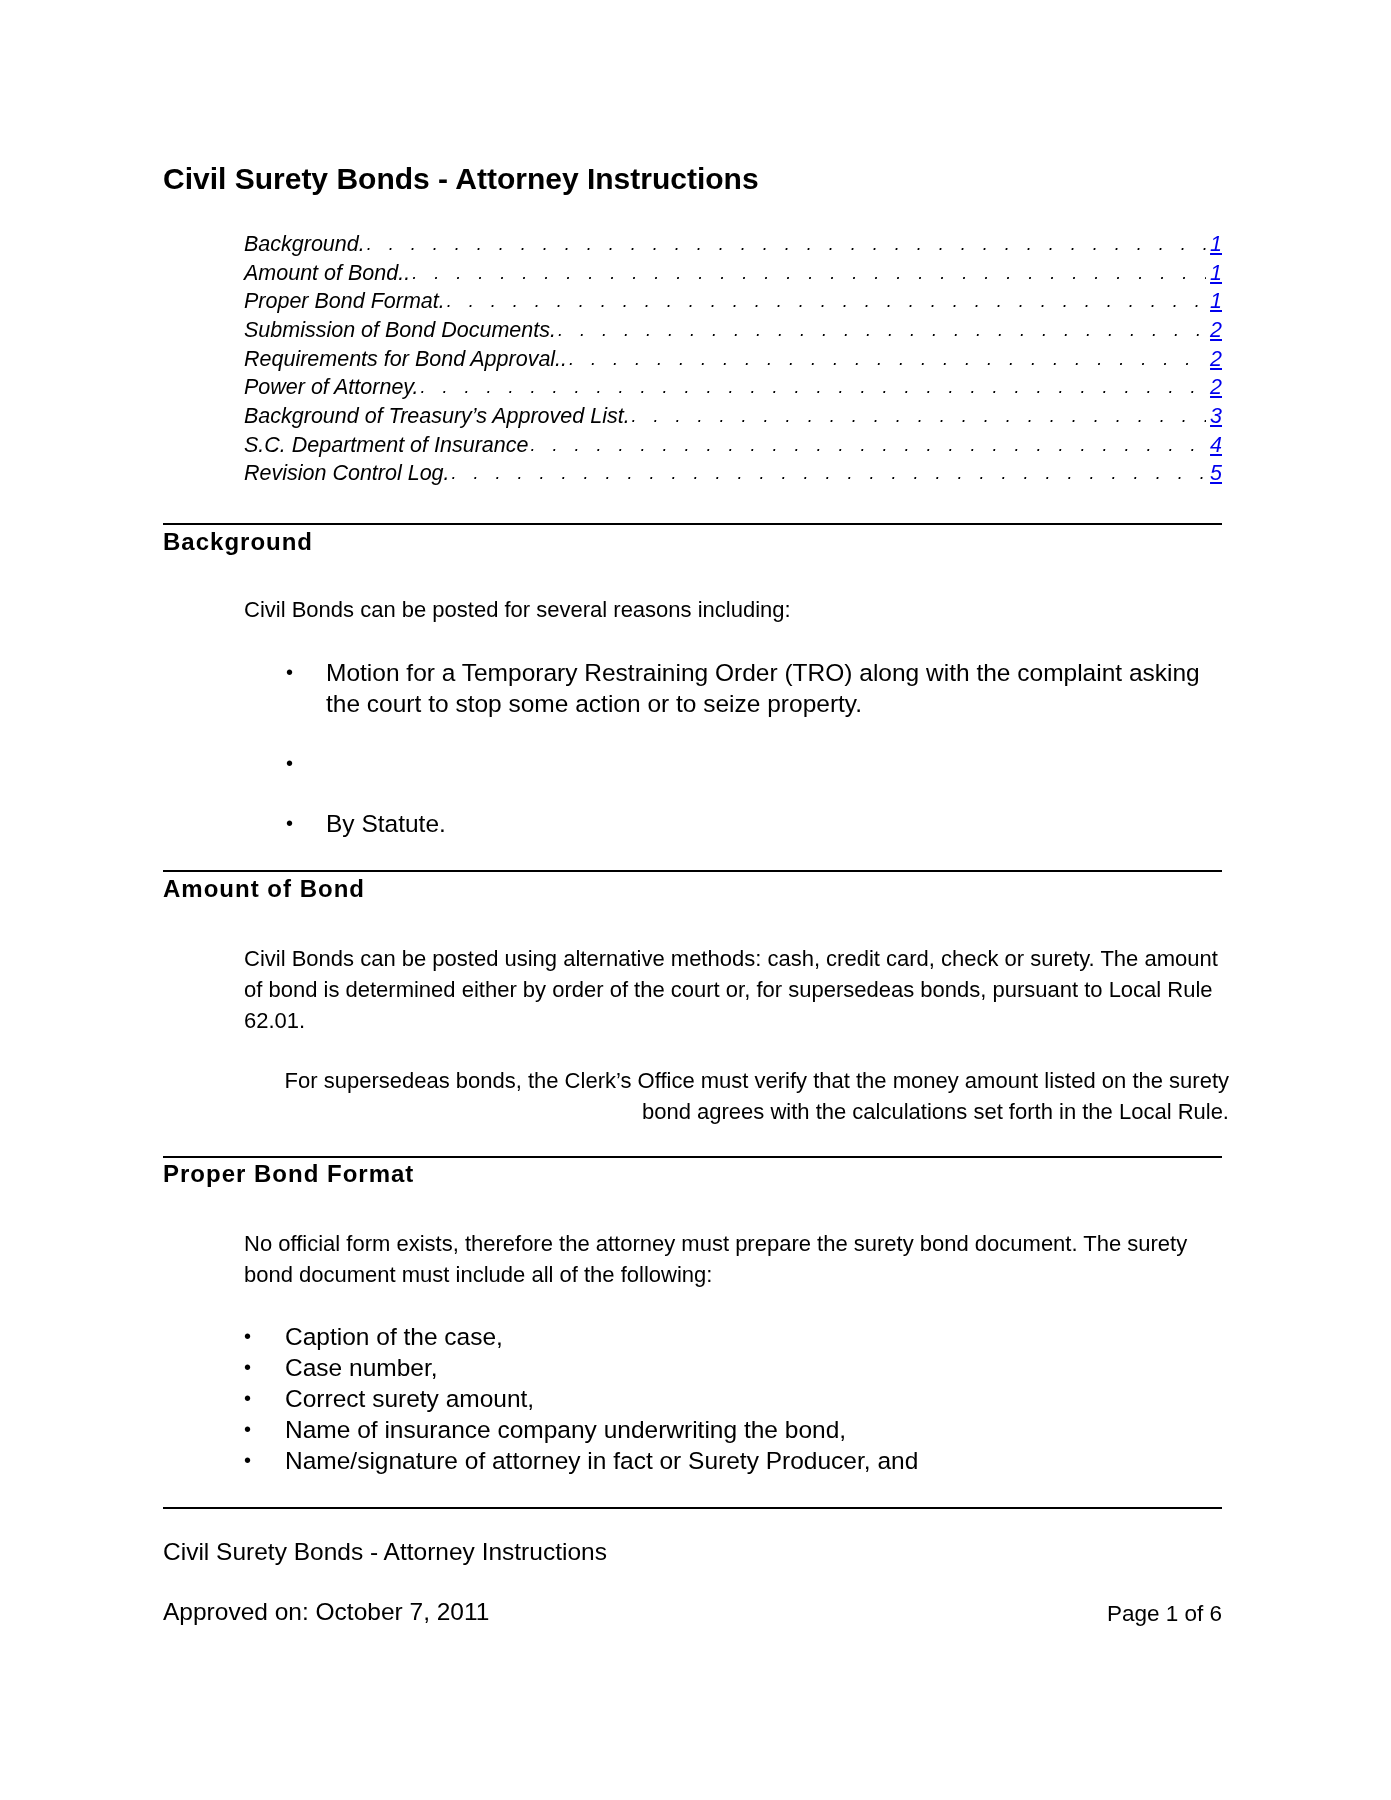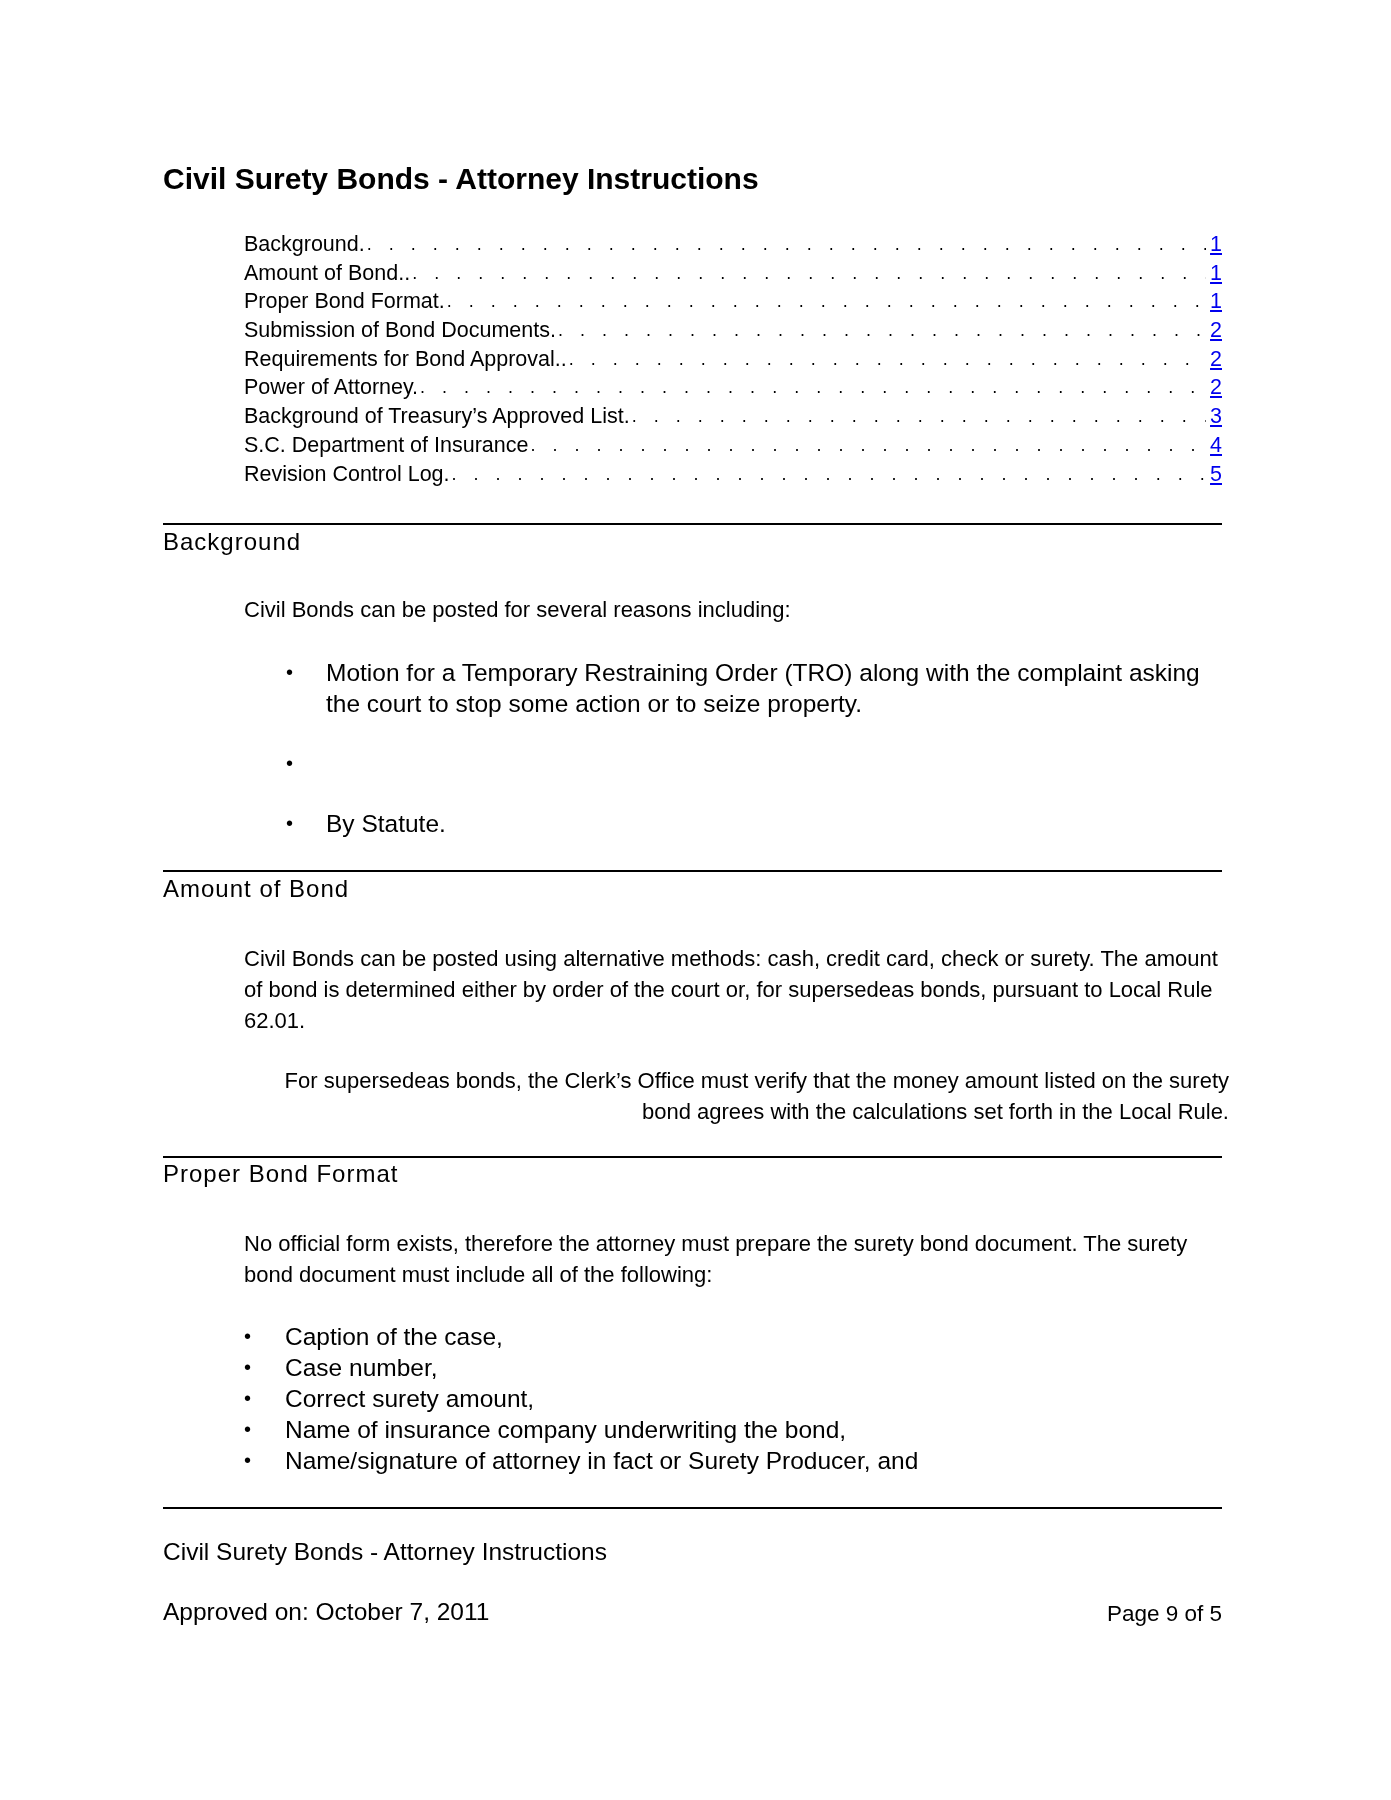--- a/index.html
+++ b/index.html
@@ -1,26 +1,26 @@
 <!DOCTYPE html>
 <html><head>
 <meta charset="utf-8">
 <style>
   html, body { margin: 0; padding: 0; background: #ffffff; }
   body { width: 1391px; height: 1800px; position: relative; overflow: hidden;
          font-family: "Liberation Sans", sans-serif; color: #000; }
   .abs { position: absolute; }
   .title { left: 163px; top: 162px; font-size: 30px; font-weight: bold; white-space: nowrap; }
   .toc { left: 244px; top: 230px; width: 978px; }
-  .toc-row { display: flex; align-items: center; height: 28.7px; font-size: 21.5px; line-height: 28.7px; }
+  .toc-row { display: flex; align-items: flex-end; height: 28.7px; font-size: 21.5px; line-height: 28.7px; font-style: italic; }
   .toc-label { white-space: nowrap; }
   .toc-dots { flex: 1; overflow: hidden; white-space: nowrap; letter-spacing: 6px; margin: 0 4px 0 2px; font-size: 18px; }
   .toc-page { color: #0000ee; text-decoration: underline; white-space: nowrap; }
   .rule { left: 163px; width: 1059px; height: 2px; background: #000; }
-  .h2 { left: 163px; font-size: 24px; font-weight: normal; letter-spacing: 1px; white-space: nowrap; }
+  .h2 { left: 163px; font-size: 24px; font-weight: bold; letter-spacing: 1px; white-space: nowrap; }
   .para { left: 244px; width: 985px; font-size: 22px; line-height: 31px; }
   .bullet-row { position: absolute; font-size: 24.5px; line-height: 31px; }
   .bullet { position: absolute; font-size: 20px; }
   .footer-text { left: 163px; font-size: 24.5px; white-space: nowrap; }
   .footer-page { right: 169px; font-size: 22.5px; white-space: nowrap; }
 </style>
 </head>
 <body>
 
 <div class="abs title">Civil Surety Bonds - Attorney Instructions</div>
@@ -115,13 +115,13 @@
   <span>Name of insurance company underwriting the bond,</span>
 </div>
 <div class="bullet-row" style="left:285px; top:1445px; width:940px;">
   <span class="bullet" style="left:-41px; top:0;">•</span>
   <span>Name/signature of attorney in fact or Surety Producer, and</span>
 </div>
 
 <div class="abs rule" style="top:1507px;"></div>
 <div class="abs footer-text" style="top:1538px;">Civil Surety Bonds - Attorney Instructions</div>
 <div class="abs footer-text" style="top:1598px;">Approved on: October 7, 2011</div>
-<div class="abs footer-page" style="top:1601px;">Page 9 of  5</div>
+<div class="abs footer-page" style="top:1601px;">Page 1 of  6</div>
 
 </body></html>

